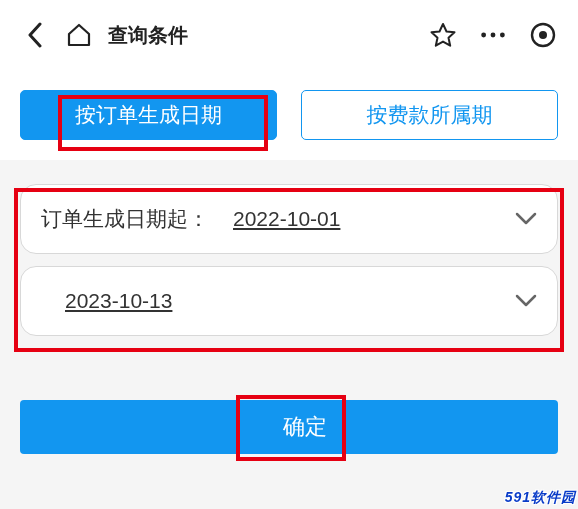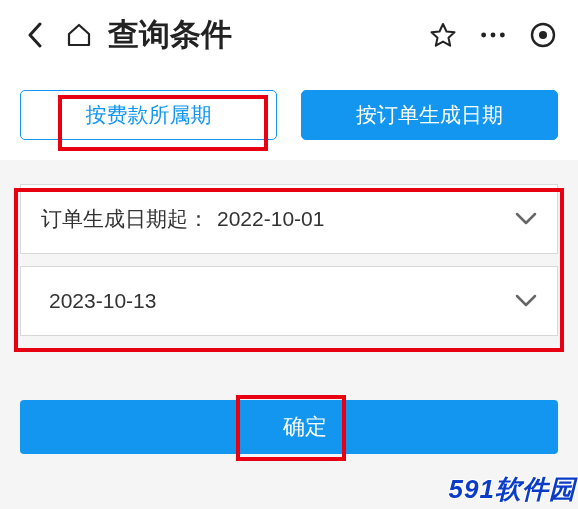--- a/index.html
+++ b/index.html
@@ -14,21 +14,21 @@
     .header {
       background: #fff;
       height: 70px;
       display: flex;
       align-items: center;
       padding: 0 20px;
       justify-content: space-between;
     }
     .header-left { display: flex; align-items: center; gap: 14px; }
     .icon-btn { display: inline-flex; align-items: center; justify-content: center; width: 30px; height: 30px; }
-    .page-title { font-size: 31px; font-weight: 600; color: #222; }
+    .page-title { font-size: 20px; font-weight: 600; color: #222; }
     .header-right { display: flex; align-items: center; gap: 20px; }
     .tabs-row {
       background: #fff;
       padding: 20px;
       display: flex;
       gap: 24px;
     }
     .tab {
       flex: 1;
       height: 50px;
@@ -37,34 +37,34 @@
       justify-content: center;
       font-size: 21px;
       border-radius: 5px;
     }
     .tab-active { background: #1296f0; color: #fff; border: 1px solid #1296f0; }
     .tab-inactive { background: #fff; color: #1296f0; border: 1px solid #1296f0; }
     .date-section { padding: 20px; margin-top: 4px; }
     .date-field {
       background: #fff;
       border: 1px solid #d8d8d8;
-      border-radius: 0;
+      border-radius: 16px;
       height: 70px;
       display: flex;
       align-items: center;
       justify-content: space-between;
       padding: 0 20px;
       font-size: 21px;
       color: #333;
       margin-bottom: 12px;
     }
     .date-field:last-child { margin-bottom: 0; }
     .date-left { display: flex; align-items: baseline; }
     .date-label { color: #333; }
-    .date-value { color: #333; margin-left: 8px; }
+    .date-value { color: #333; margin-left: 24px; text-decoration: underline; }
     .submit-row { padding: 14px 20px; margin-top: 30px; }
     .submit-btn {
       width: 100%;
       height: 54px;
       background: #1296f0;
       color: #fff;
       font-size: 22px;
       border: none;
       border-radius: 4px;
       display: flex;
@@ -75,21 +75,21 @@
     
     .hl {
       position: absolute;
       border: 4px solid #e60012;
       pointer-events: none;
     }
     .watermark {
       position: absolute;
       right: 2px;
       bottom: 2px;
-      font-size: 26px;
+      font-size: 14px;
       font-weight: 800;
       font-style: italic;
       letter-spacing: 1px;
       color: #0a3cc8;
       text-shadow:
         -1px -1px 0 #fff,
          1px -1px 0 #fff,
         -1px  1px 0 #fff,
          1px  1px 0 #fff;
     }
@@ -127,22 +127,22 @@
     <span class="icon-btn">
       <svg width="28" height="28" viewBox="0 0 28 28">
           <circle cx="14" cy="14" r="11" fill="none" stroke="#222" stroke-width="2.4"></circle>
           <circle cx="14" cy="14" r="4" fill="#222"></circle>
         </svg>
     </span>
   </div>
 </div>
 
 <div class="tabs-row">
+  <div class="tab tab-active">按订单生成日期</div>
   <div class="tab tab-inactive">按费款所属期</div>
-  <div class="tab tab-active">按订单生成日期</div>
 </div>
 
 <div class="date-section">
   <div class="date-field">
     <span class="date-left">
       <span class="date-label">订单生成日期起：</span>
       <span class="date-value">2022-10-01</span>
     </span>
     <span>
       <svg width="22" height="14" viewBox="0 0 22 14">

